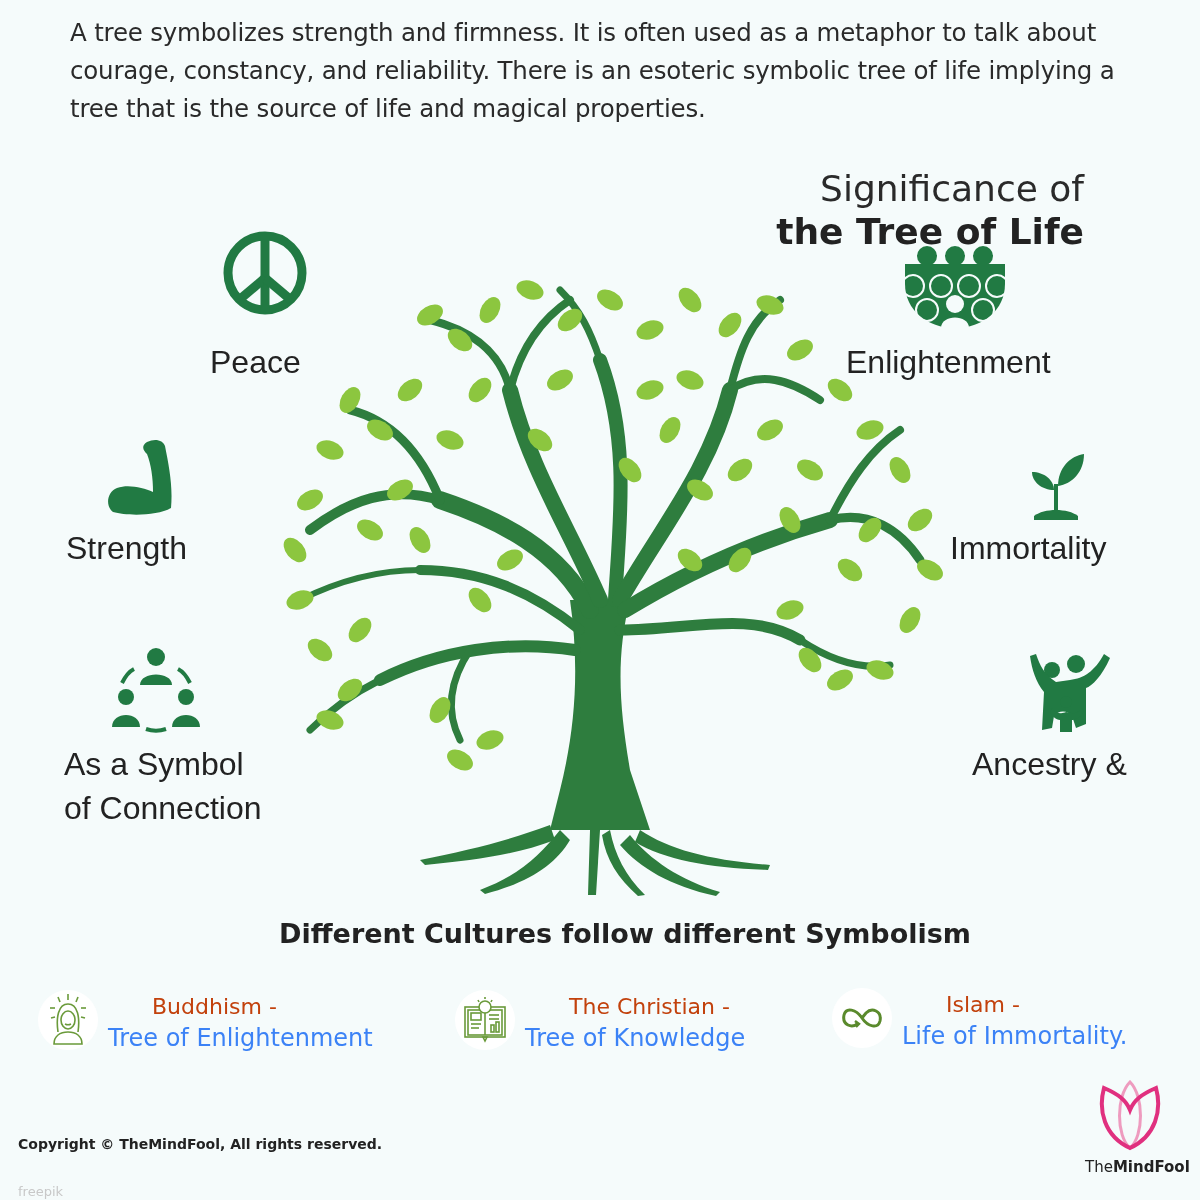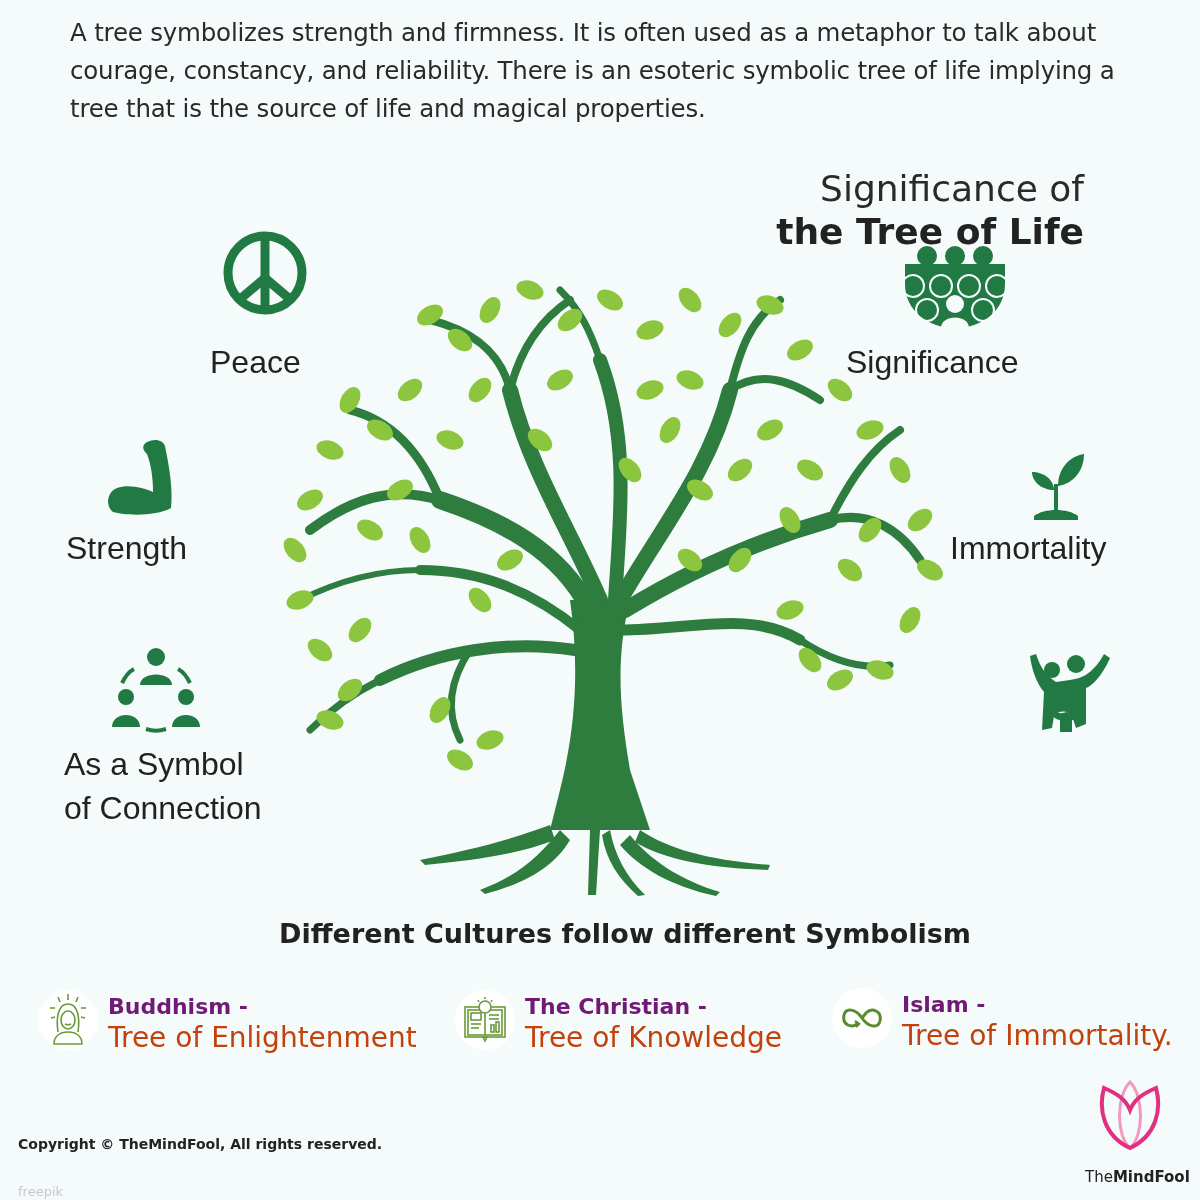--- a/index.html
+++ b/index.html
@@ -7,26 +7,26 @@
   .intro{position:absolute;left:70px;top:14px;width:1100px;font-size:24.5px;line-height:38px;color:#2a2a2a;letter-spacing:-0.2px;}
   .title{position:absolute;left:0;width:1084px;top:168px;text-align:right;}
   .title .l1{font-size:36px;color:#2a2a2a;font-weight:400;line-height:42px;padding-right:0px;margin-left:-12px;}
   .title .l2{font-size:36px;color:#222;font-weight:700;line-height:44px;margin-left:-12px;}
   .sig{position:absolute;font-family:"Liberation Sans",sans-serif;font-weight:400;font-size:32px;color:#222;line-height:44px;}
   .icon{position:absolute;}
   .tree{position:absolute;left:270px;top:270px;}
   .cultures-title{position:absolute;left:0;width:1250px;text-align:center;top:918px;font-size:27px;font-weight:700;color:#222;}
   .culture{position:absolute;display:flex;align-items:flex-start;}
   .culture .cicon{width:60px;height:60px;border-radius:50%;background:#ffffff;display:flex;align-items:center;justify-content:center;margin-right:10px;margin-top:-2px;}
-  .culture .cname{font-size:22px;font-weight:700;color:#701a75;line-height:30px;}
-  .culture .cdesc{font-size:28px;color:#c2410c;line-height:32px;}
+  .culture .cname{font-size:22px;font-weight:400;color:#c2410c;line-height:30px;margin-left:44px;}
+  .culture .cdesc{font-size:24px;color:#3b82f6;line-height:32px;}
   .copyright{position:absolute;left:18px;top:1136px;font-size:14px;font-weight:700;color:#222;}
   .freepik{position:absolute;left:18px;top:1157px;font-size:13px;color:#c8c8c8;margin-top:27px;}
   .logo{position:absolute;left:1085px;top:1080px;width:90px;text-align:center;}
-  .logo .brand{font-size:15px;color:#222;margin-top:12px;}
+  .logo .brand{font-size:15px;color:#222;margin-top:2px;}
   .logo .brand b{font-weight:700;}
 </style>
 </head>
 <body>
 
 <div class="intro">A tree symbolizes strength and firmness.  It is often used as a metaphor to talk about courage, constancy, and reliability. There is an esoteric symbolic tree of life implying a tree that is the source of life and magical properties.</div>
 
 <div class="title">
   <div class="l1">Significance of</div>
   <div class="l2">the Tree of Life</div>
@@ -183,21 +183,21 @@
       <circle cx="64" cy="42" r="11"></circle>
       <circle cx="92" cy="42" r="11"></circle>
     <circle cx="22" cy="66" r="11"></circle>
       <circle cx="78" cy="66" r="11"></circle>
   </g>
   <g fill="#f5fbfb">
     <circle cx="50" cy="60" r="9"></circle>
     <path d="M36 84 C 36 70 64 70 64 84 Z"></path>
   </g>
 </svg>
-<div class="sig" style="left:846px;top:340px;">Significance</div>
+<div class="sig" style="left:846px;top:340px;">Enlightenment</div>
 
 <svg class="icon" style="left:1026px;top:450px;" width="60" height="72" viewBox="0 0 60 72">
   <g fill="#217a43">
     <path d="M28 62 L 28 34 L 32 34 L 32 62 Z"></path>
     <path d="M32 36 C 32 18 44 6 58 4 C 58 22 46 34 32 36 Z"></path>
     <path d="M28 40 C 28 30 18 22 6 22 C 6 32 16 40 28 40 Z"></path>
     <path d="M8 66 C 18 58 42 58 52 66 L 52 70 L 8 70 Z"></path>
   </g>
 </svg>
 <div class="sig" style="left:950px;top:526px;">Immortality</div>
@@ -205,20 +205,21 @@
 <svg class="icon" style="left:1028px;top:652px;" width="82" height="80" viewBox="0 0 82 80">
   <g fill="#217a43">
     <circle cx="24" cy="18" r="8"></circle>
     <circle cx="48" cy="12" r="9"></circle>
     <path d="M2 4 L 8 2 C 12 14 16 22 28 30 L 42 28 C 56 26 66 20 76 2 L 82 6 C 74 24 64 34 58 36 L 58 72 L 48 76 L 44 64 C 40 58 30 58 26 64 L 24 76 L 14 78 L 16 40 C 8 30 4 18 2 4 Z"></path>
     <circle cx="38" cy="50" r="6"></circle>
     <path d="M24 56 C 28 62 34 62 38 60 C 44 62 50 62 54 56 L 56 60 C 52 66 46 68 44 68 L 44 80 L 32 80 L 32 68 C 28 68 24 64 22 60 Z"></path>
   </g>
 </svg>
 <div class="sig" style="left:972px;top:742px;">
+  <div>Ancestry &amp;</div>
 </div>
 
 <div class="cultures-title">Different Cultures follow different Symbolism</div>
 
 <div class="culture" style="left:38px;top:992px;">
   <div class="cicon">
     <svg width="40" height="52" viewBox="0 0 40 52">
       <g fill="none" stroke="#6a9a3a" stroke-width="1.6">
         <line x1="20" y1="0" x2="20" y2="6"></line>
           <line x1="10" y1="3" x2="12" y2="8"></line>
@@ -270,21 +271,21 @@
 
 <div class="culture" style="left:832px;top:990px;">
   <div class="cicon">
     <svg width="44" height="26" viewBox="0 0 44 26">
       <path d="M22 13 C 16 4 6 2 4 10 C 2 20 12 24 18 18 M22 13 C 28 22 38 24 40 16 C 42 6 32 2 26 8 L 22 13" fill="none" stroke="#5a8a2c" stroke-width="3"></path>
       <path d="M15 16 L 19 19 L 16 22" fill="none" stroke="#5a8a2c" stroke-width="2.4"></path>
     </svg>
   </div>
   <div>
     <div class="cname">Islam -</div>
-    <div class="cdesc">Tree of Immortality.</div>
+    <div class="cdesc">Life of Immortality.</div>
   </div>
 </div>
 
 <div class="copyright">Copyright © TheMindFool, All rights reserved.</div>
 <div class="freepik">freepik</div>
 
 <div class="logo">
   <svg width="64" height="72" viewBox="0 0 64 72">
     <path d="M32 2 C 18 16 18 56 32 68 C 46 56 46 16 32 2 Z" fill="none" stroke="#ee9bbf" stroke-width="3"></path>
     <path d="M6 8 C 20 14 28 20 32 30 C 36 20 44 14 58 8 C 64 30 58 56 32 68 C 6 56 0 30 6 8 Z" fill="none" stroke="#e0307f" stroke-width="4"></path>

